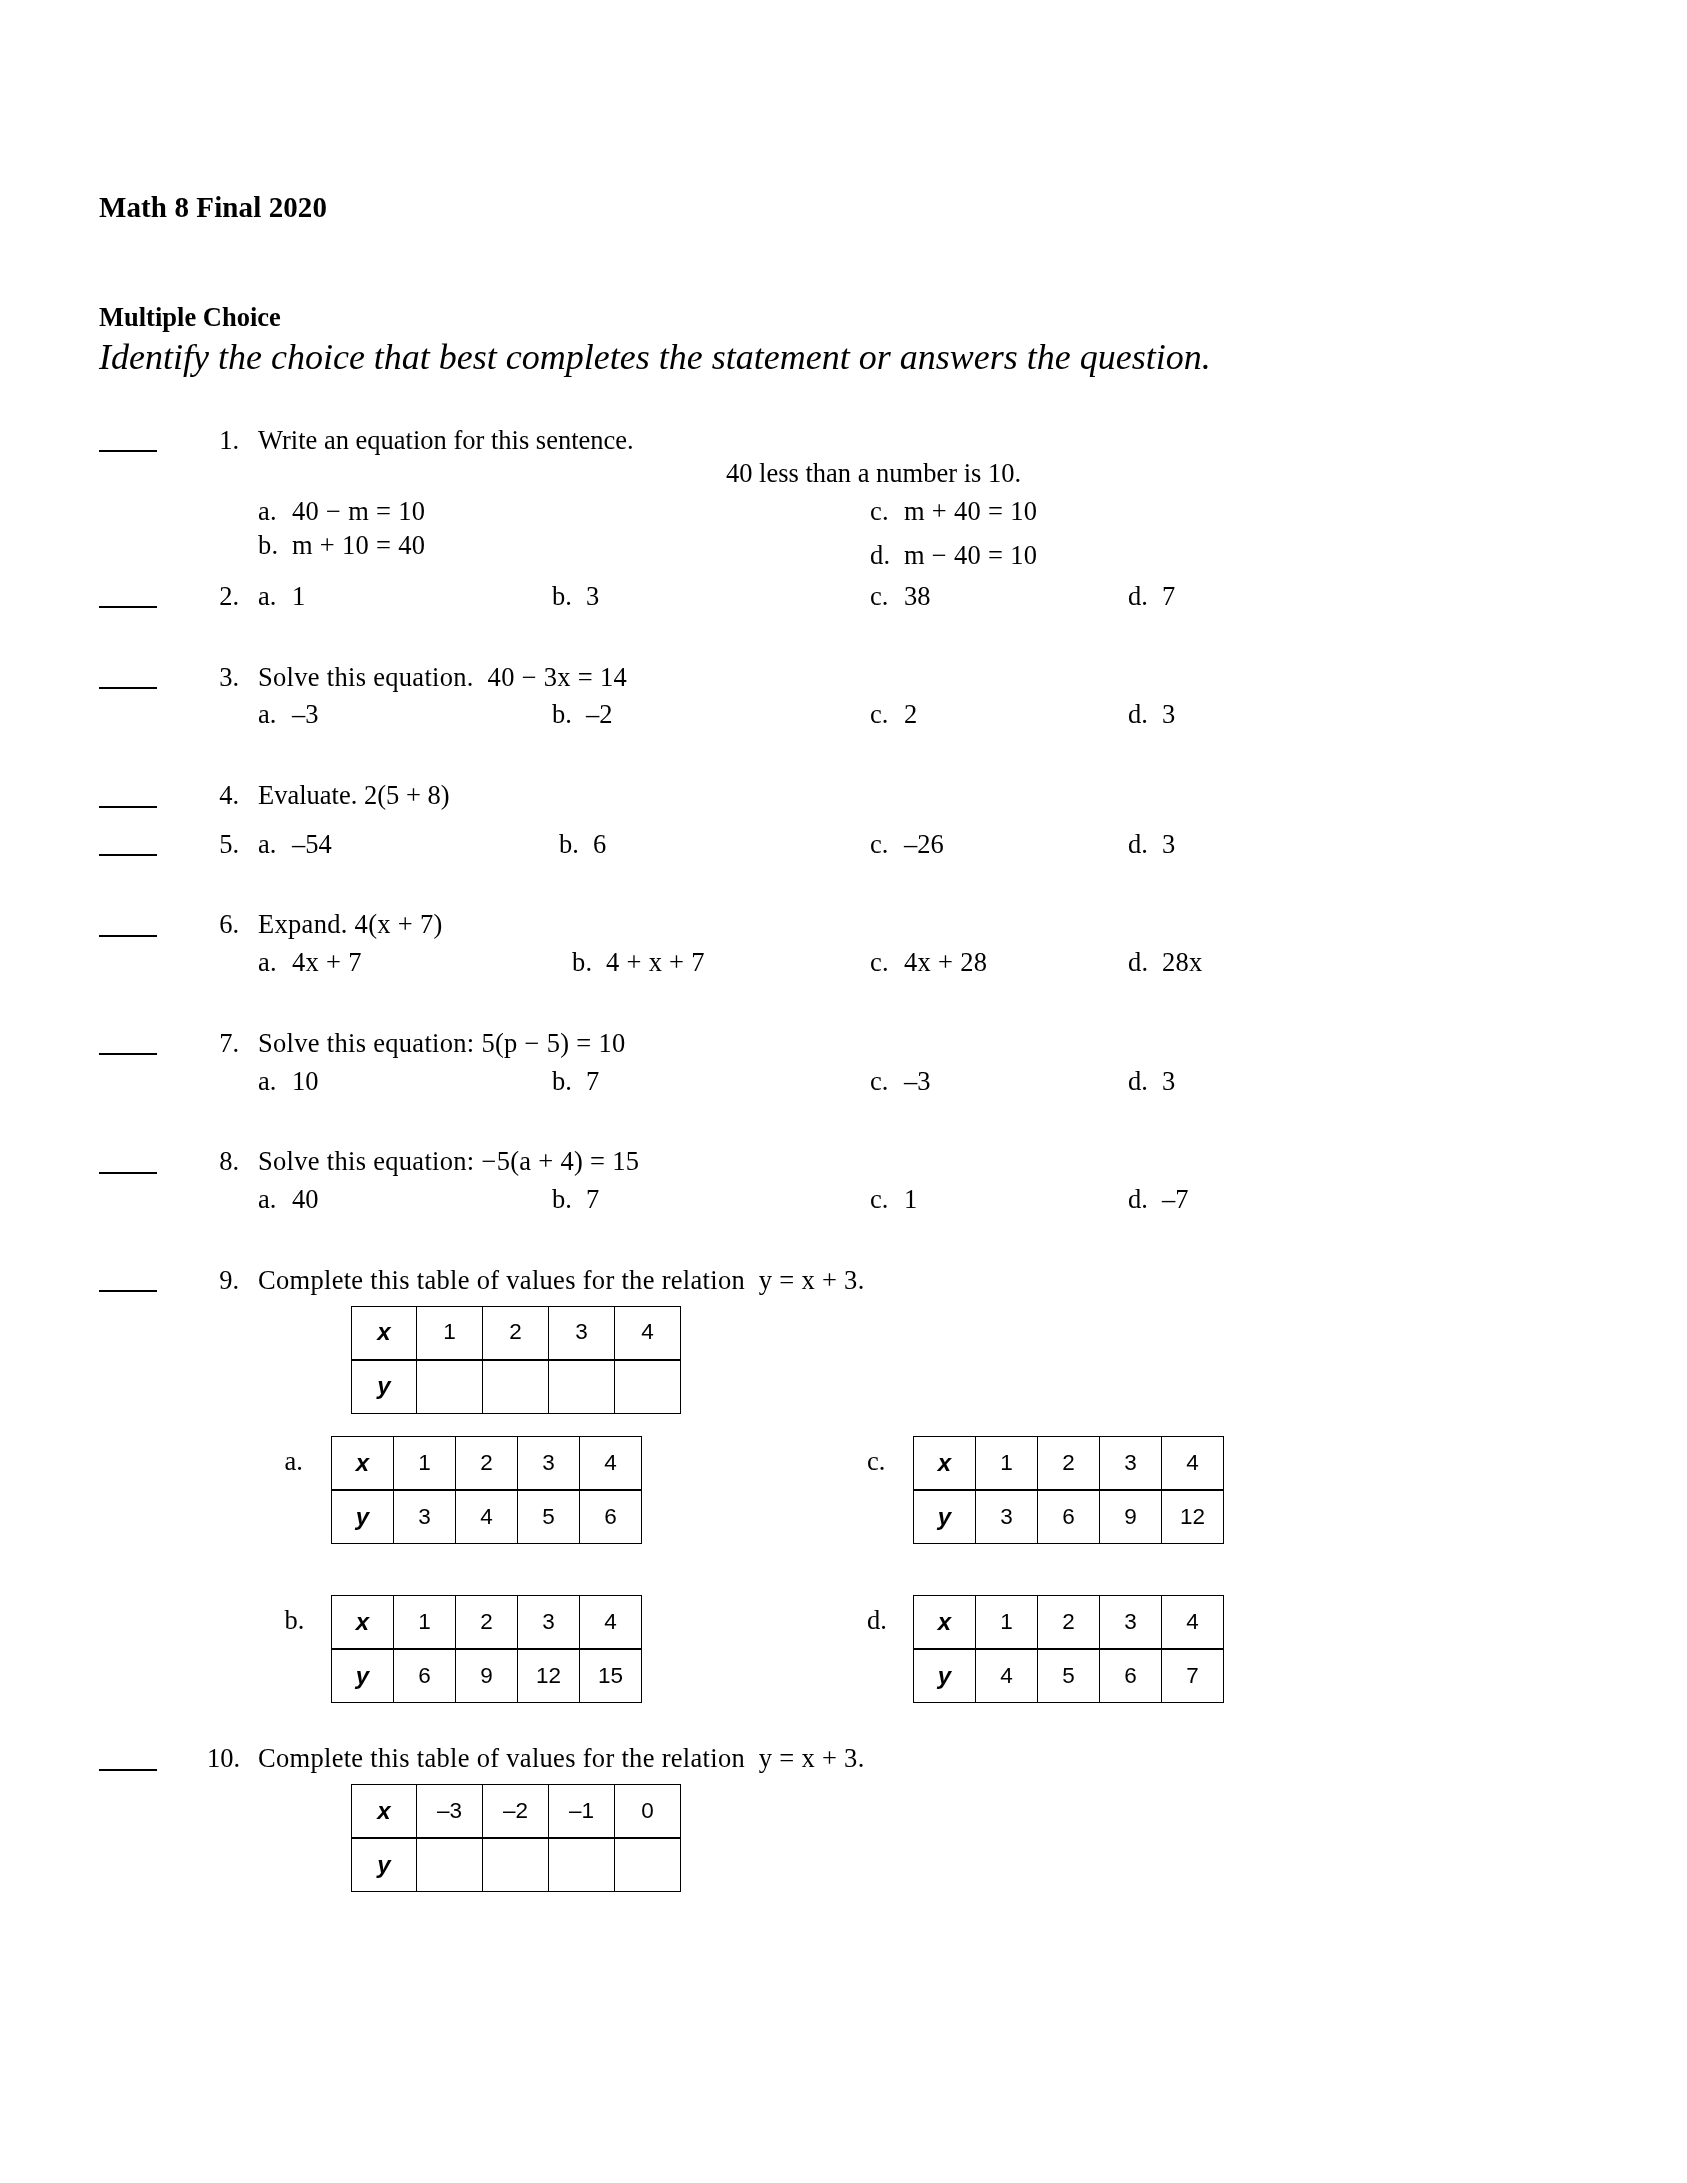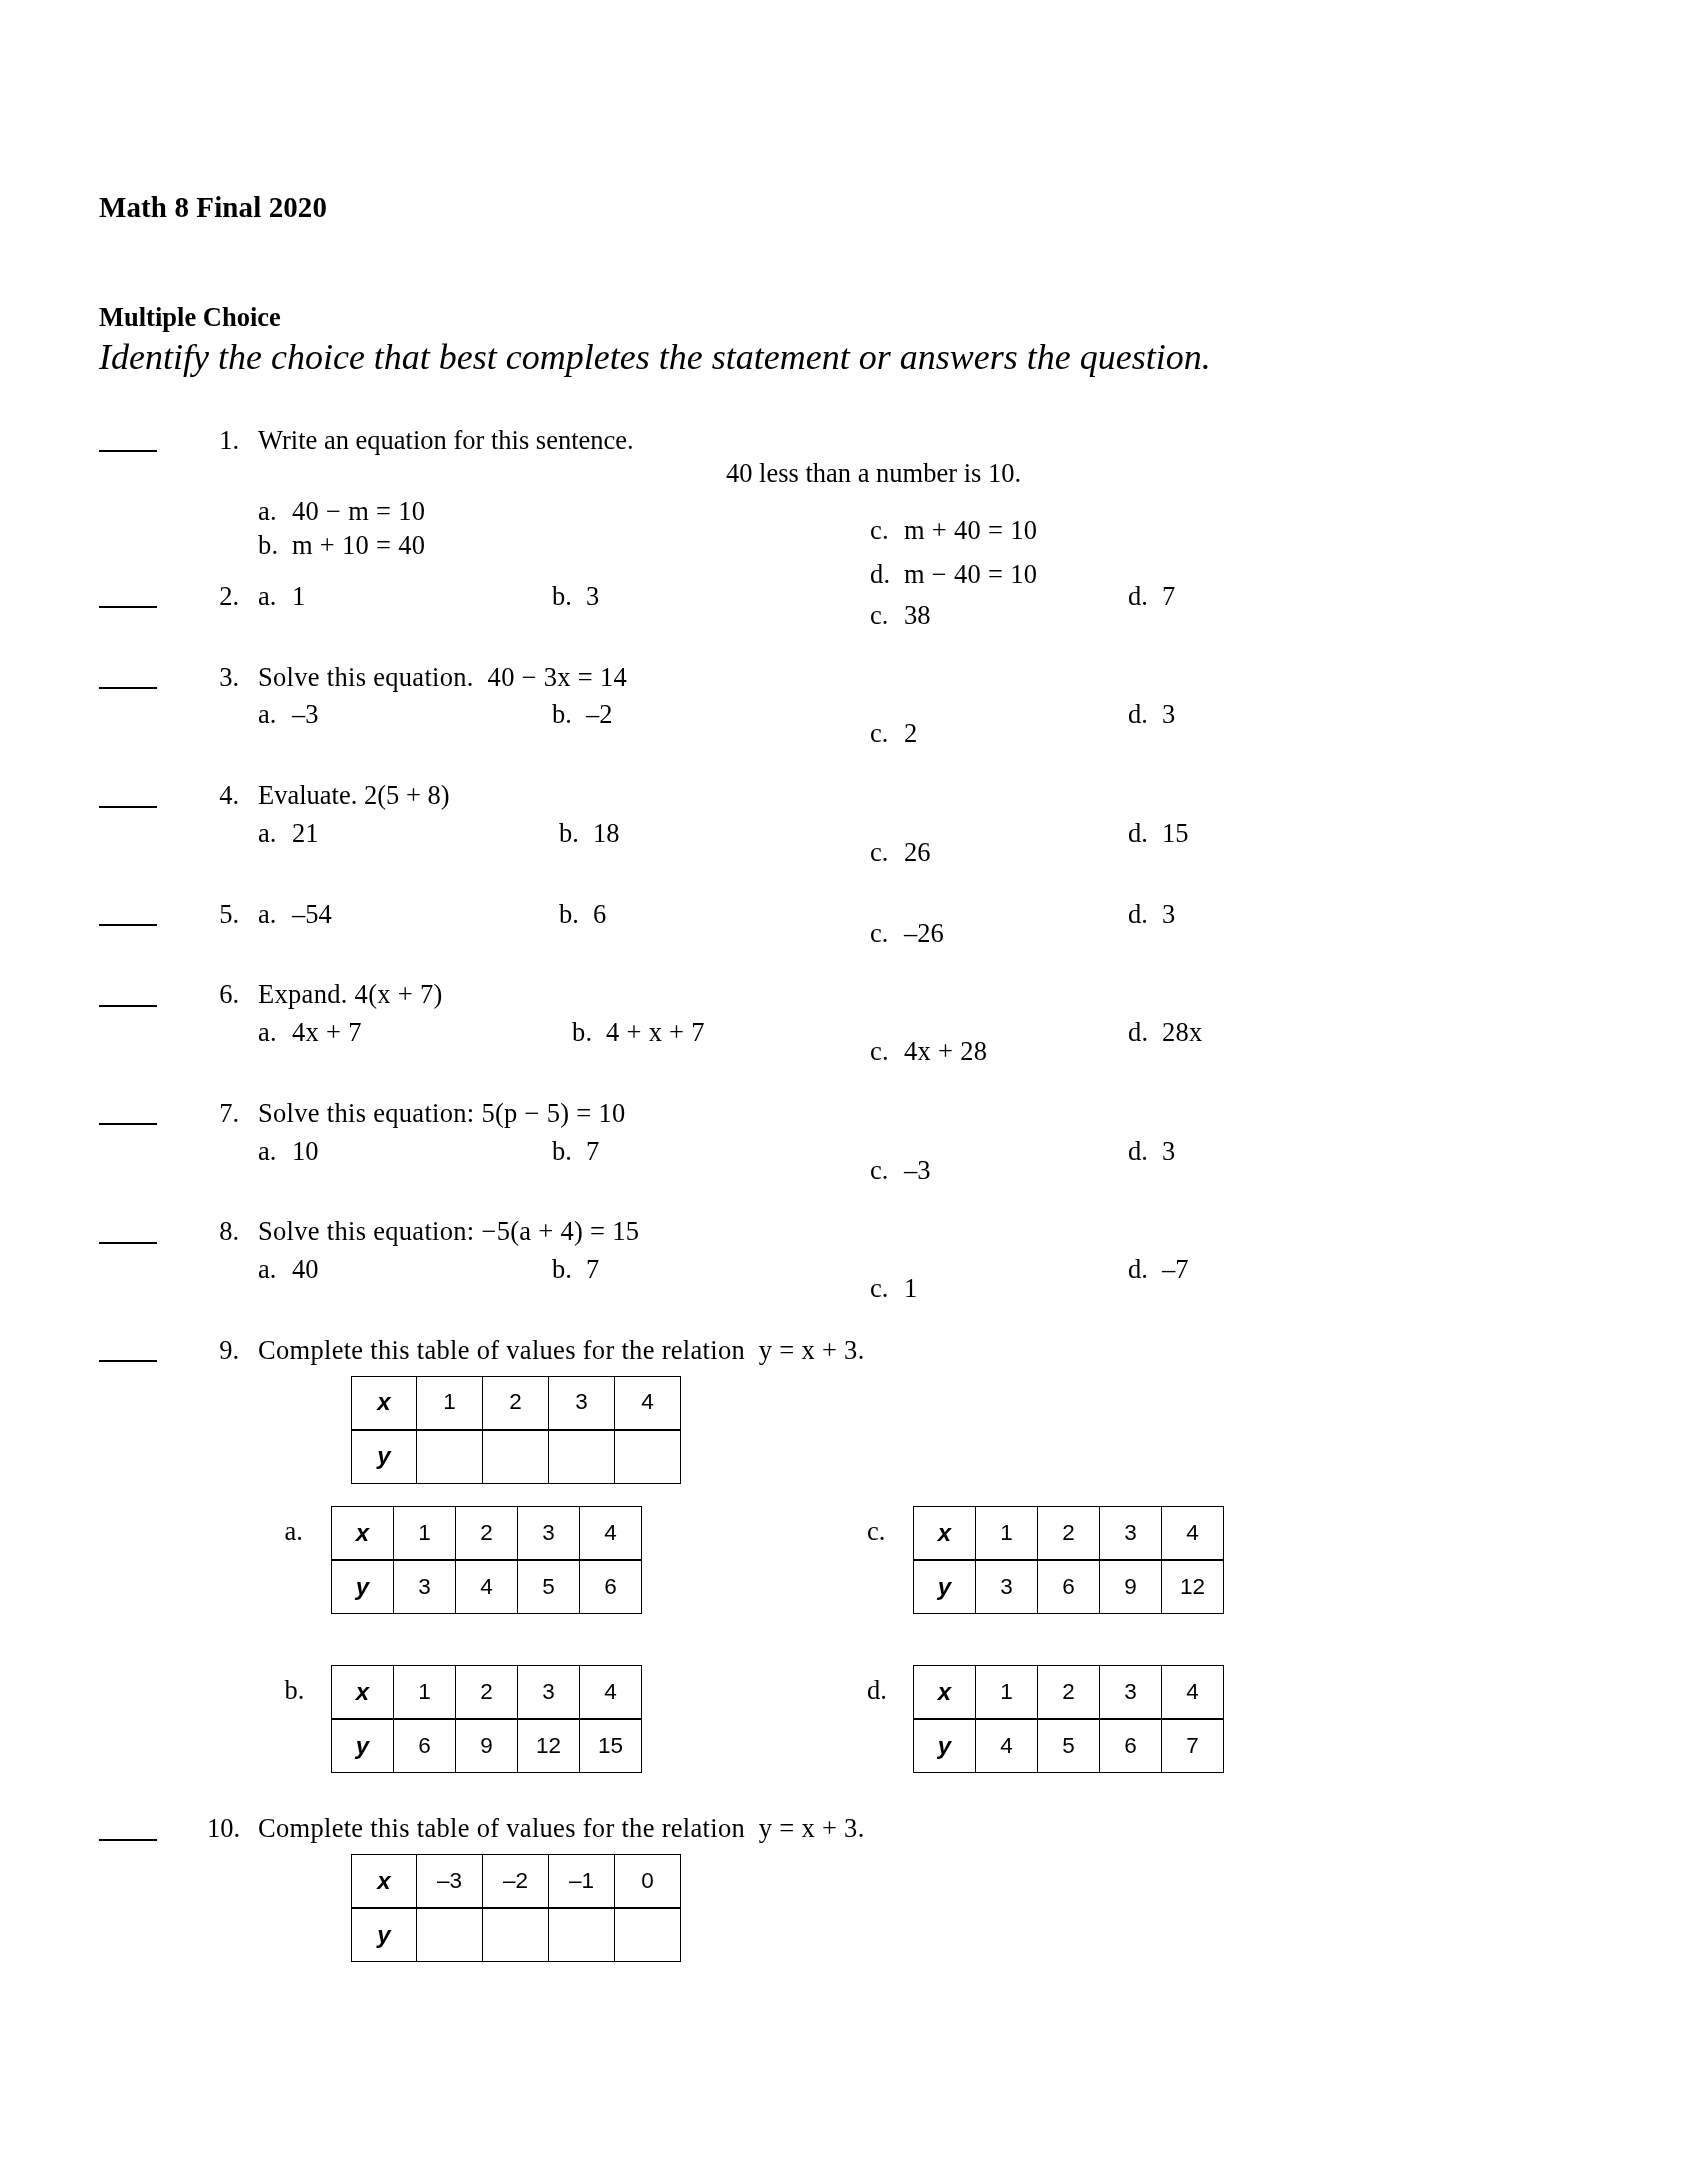--- a/index.html
+++ b/index.html
@@ -89,21 +89,21 @@
     line-height: 1.28;
     white-space: nowrap;
   }
   .opt .lbl { display: inline-block; width: 34px; }
 
   
   .col-a { left: 0px; }
   .col-b { left: 294px; }
   .col-b2 { left: 301px; }
   .col-b3 { left: 314px; }
-  .col-c { left: 612px; margin-top: 19px; }
+  .col-c { left: 612px; }
   .col-d { left: 870px; }
 
   
   table.vt {
     border-collapse: collapse;
     table-layout: fixed;
   }
   table.vt td {
     border: 1.3px solid #000;
     text-align: center;
@@ -223,34 +223,20 @@
           </div>
         </div>
       </div>
     </div>
 
     <div class="question">
       <div class="blank"></div>
       <div class="qnum">4.</div>
       <div class="qbody">
         <div class="qtext">Evaluate. 2(5 + 8)</div>
-        <div class="options">
-          <div class="opt col-a" style="top:0px">
-            <span class="lbl">a.</span><span>21</span>
-          </div>
-          <div class="opt col-b2" style="top:0px">
-            <span class="lbl">b.</span><span>18</span>
-          </div>
-          <div class="opt col-c" style="top:0px">
-            <span class="lbl">c.</span><span>26</span>
-          </div>
-          <div class="opt col-d" style="top:0px">
-            <span class="lbl">d.</span><span>15</span>
-          </div>
-        </div>
       </div>
     </div>
 
     <div class="question">
       <div class="blank"></div>
       <div class="qnum">5.</div>
       <div class="qbody">
         <div class="options">
           <div class="opt col-a" style="top:0px">
             <span class="lbl">a.</span><span>–54</span>

